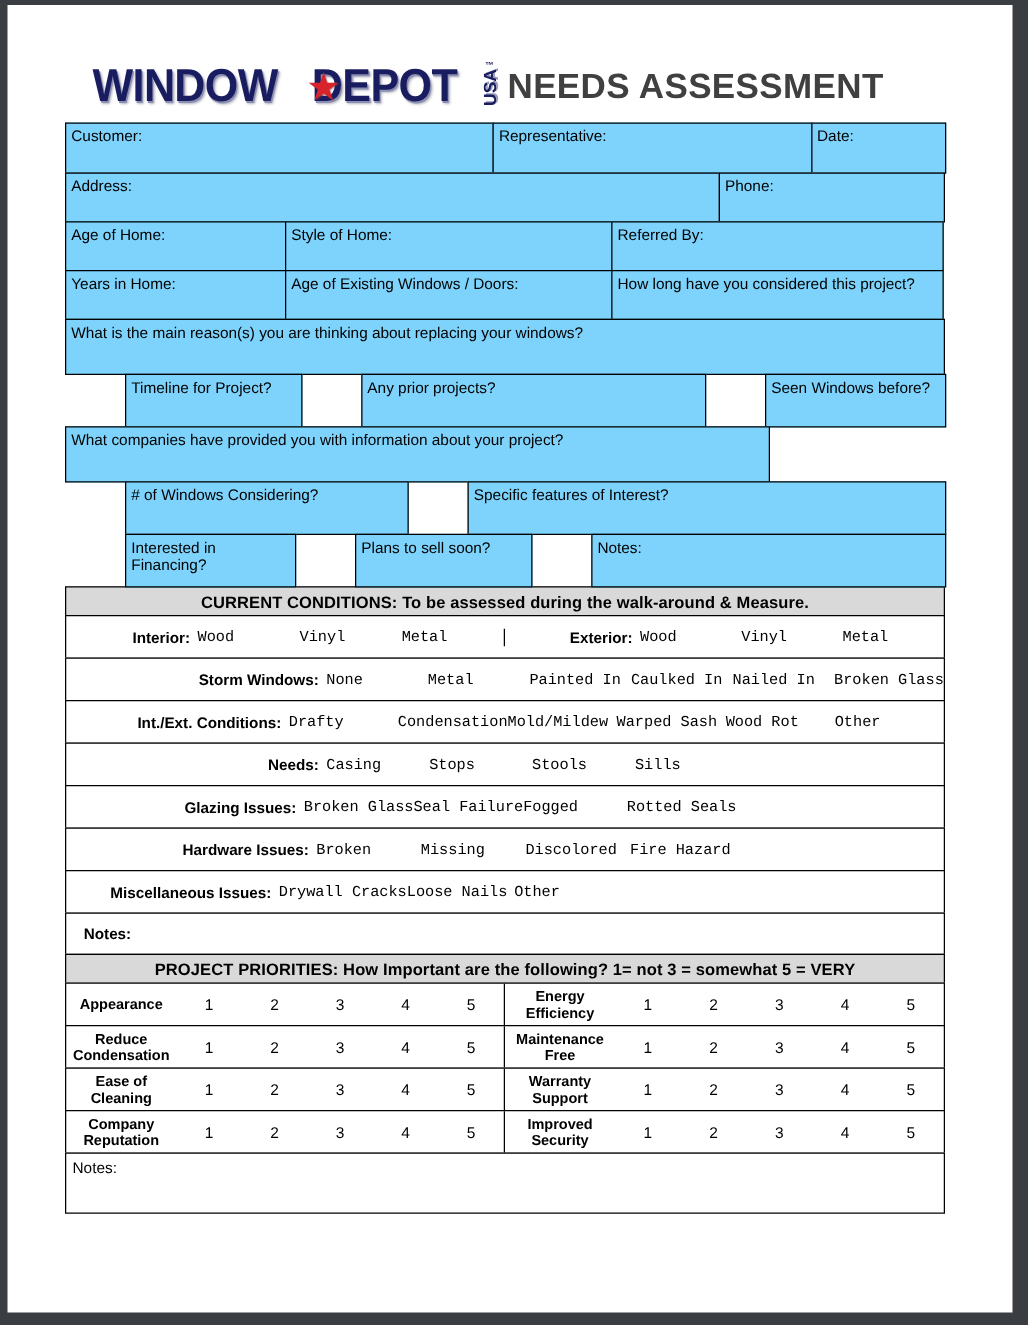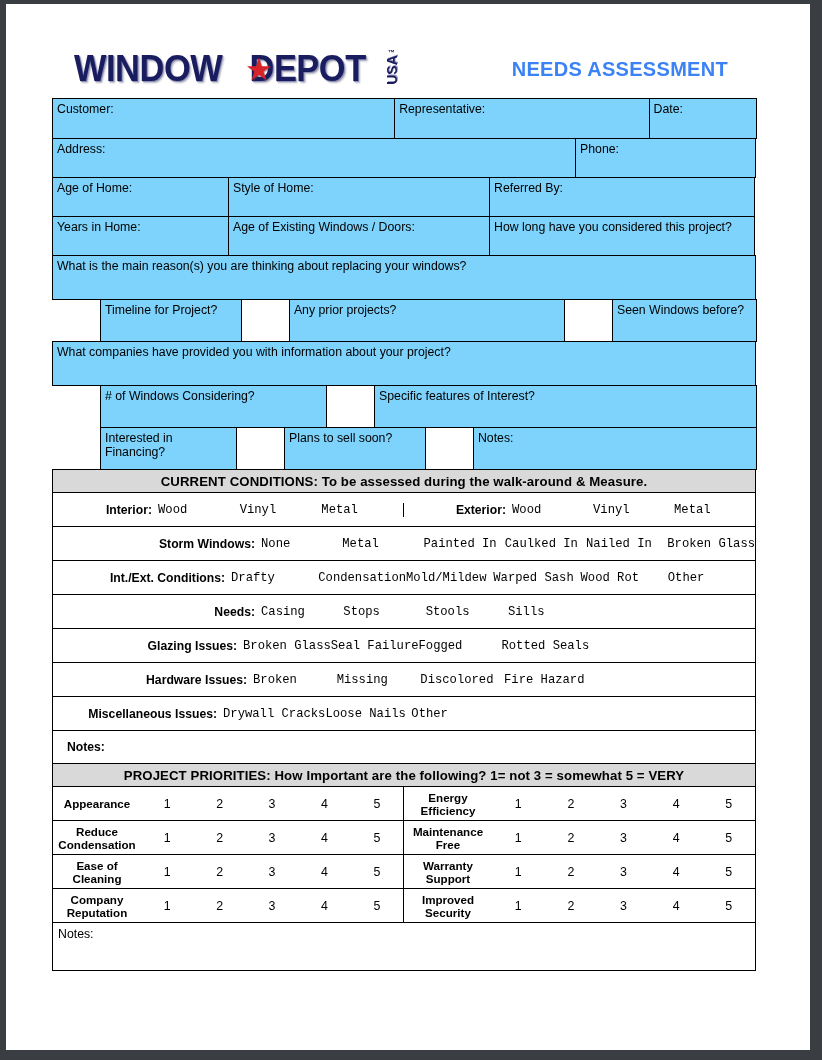--- a/index.html
+++ b/index.html
@@ -85,25 +85,25 @@
   }
   .logo-usa .usa-tm {
     position: absolute;
     left: 6px; top: -1px;
     font-size: 7px;
     font-weight: bold;
     color: #191c5e;
   }
   .doc-title {
     flex: 1 1 auto;
-    text-align: right;
-    font-size: 20px;
+    text-align: left;
+    font-size: 28px;
     font-weight: bold;
     letter-spacing: 0.3px;
-    color: #3b82f6;
+    color: #404040;
     padding-right: 28px;
   }
 
   
   .grid { width: 704px; }
   .row { display: flex; }
   .cell {
     border: 1px solid #000;
     margin-right: -1px;
     margin-bottom: -1px;
@@ -277,21 +277,21 @@
           </div>
           <div class="cell h-42" style="width:347px">
             <span class="label">Any prior projects?</span>
           </div>
           <div class="cell h-42" style="width:181px">
             <span class="label">Seen Windows before?</span>
           </div>
         </div>
 
         <div class="row">
-          <div class="cell h-44" style="width:704px">
+          <div class="cell h-44" style="width:564px">
             <span class="label">What companies have provided you with information about your project?</span>
           </div>
         </div>
 
         <div class="row">
           <div class="cell h-42" style="width:262px">
             <span class="label"># of Windows Considering?</span>
           </div>
           <div class="cell h-42" style="width:443px">
             <span class="label">Specific features of Interest?</span>

